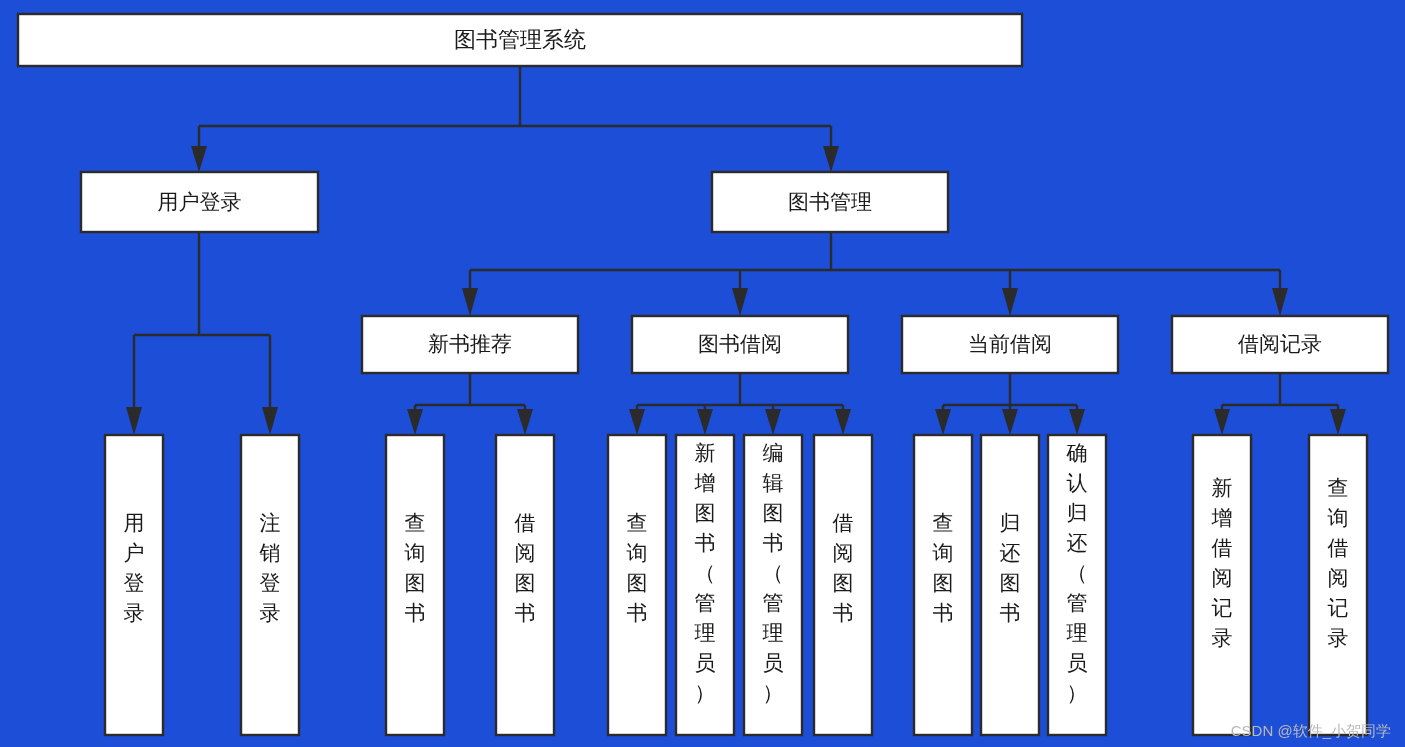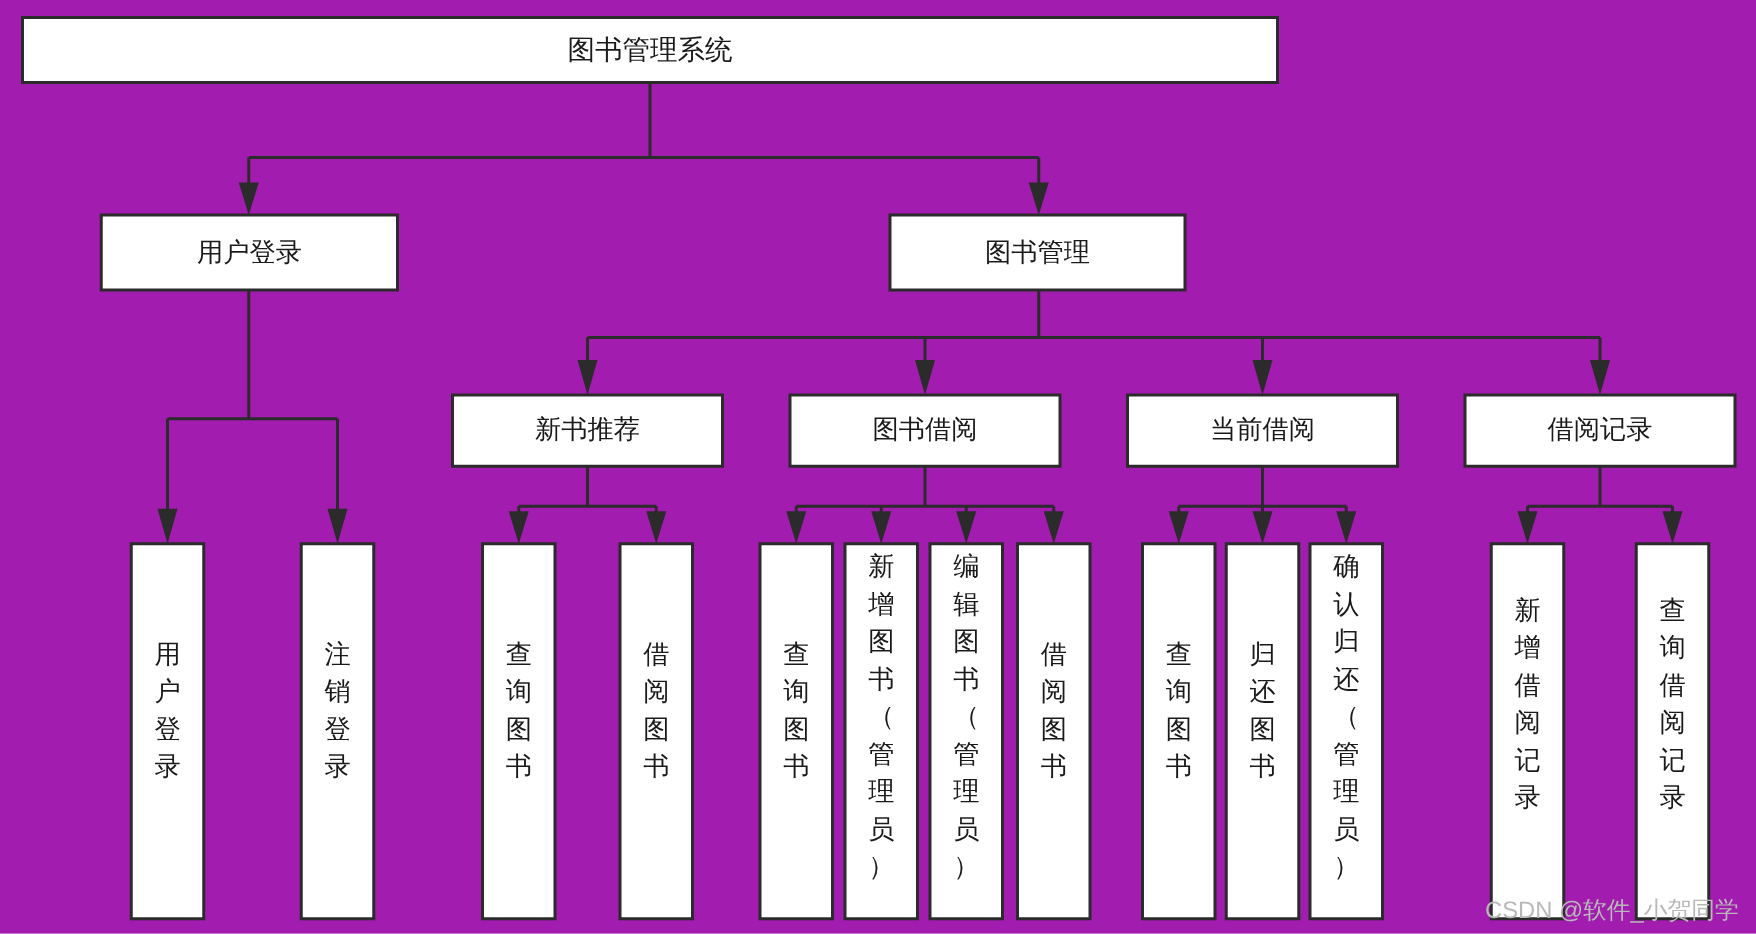--- a/index.html
+++ b/index.html
@@ -8,21 +8,21 @@
     padding: 0;
     background: #ffffff;
   }
   body {
     font-family: "Liberation Sans", "DejaVu Sans", sans-serif;
   }
   #diagram-root {
     position: relative;
     width: 1405px;
     height: 747px;
-    background: #a21caf;
+    background: #1d4ed8;
     overflow: hidden;
   }
   svg#tree-svg {
     position: absolute;
     left: 0;
     top: 0;
     width: 1405px;
     height: 747px;
     display: block;
   }
@@ -55,21 +55,21 @@
   }
   .arrow-head {
     fill: #2b2b2b;
     stroke: none;
   }
   .watermark {
     position: absolute;
     right: 14px;
     bottom: 6px;
     color: #b8b8b8;
-    font-size: 19px;
+    font-size: 15px;
     font-family: "Liberation Sans", "DejaVu Sans", sans-serif;
     white-space: nowrap;
     user-select: none;
   }
 </style>
 </head>
 <body>
 
 <div id="diagram-root">
 

